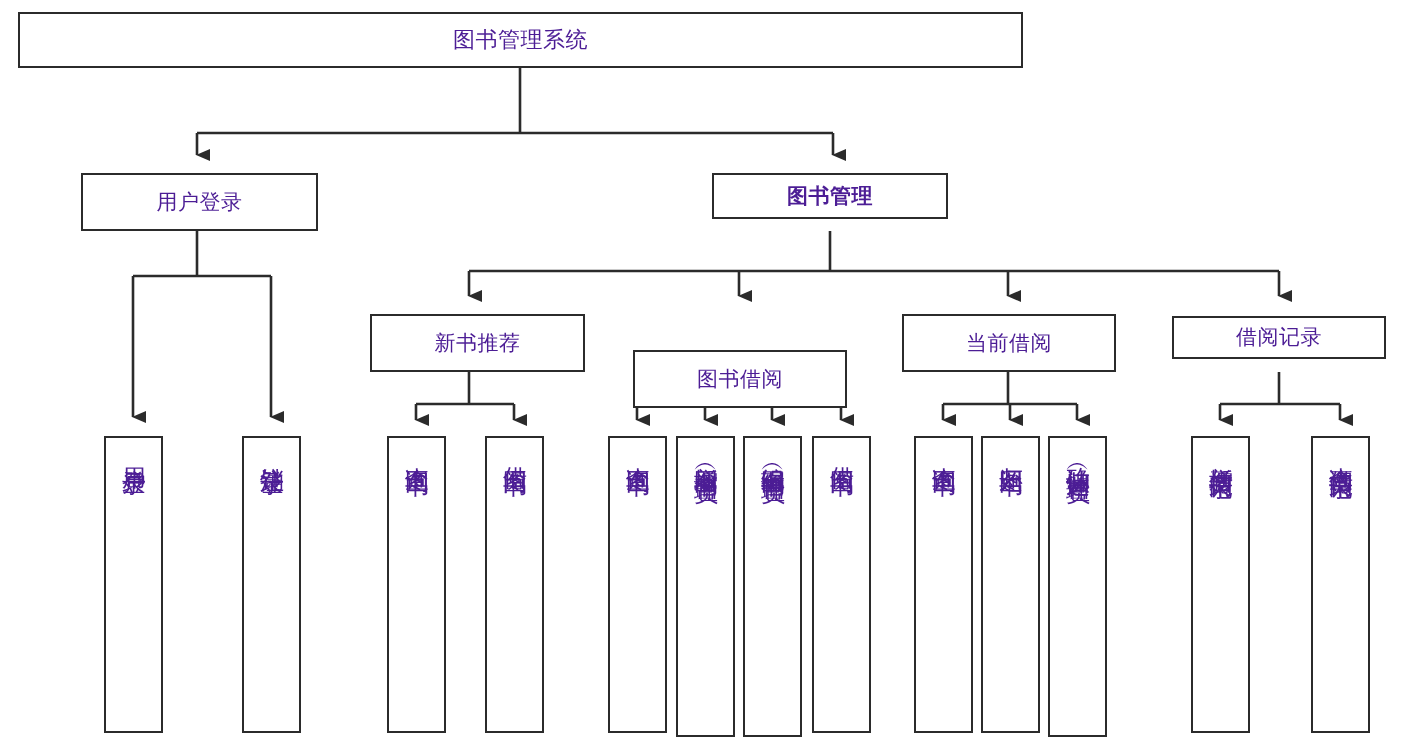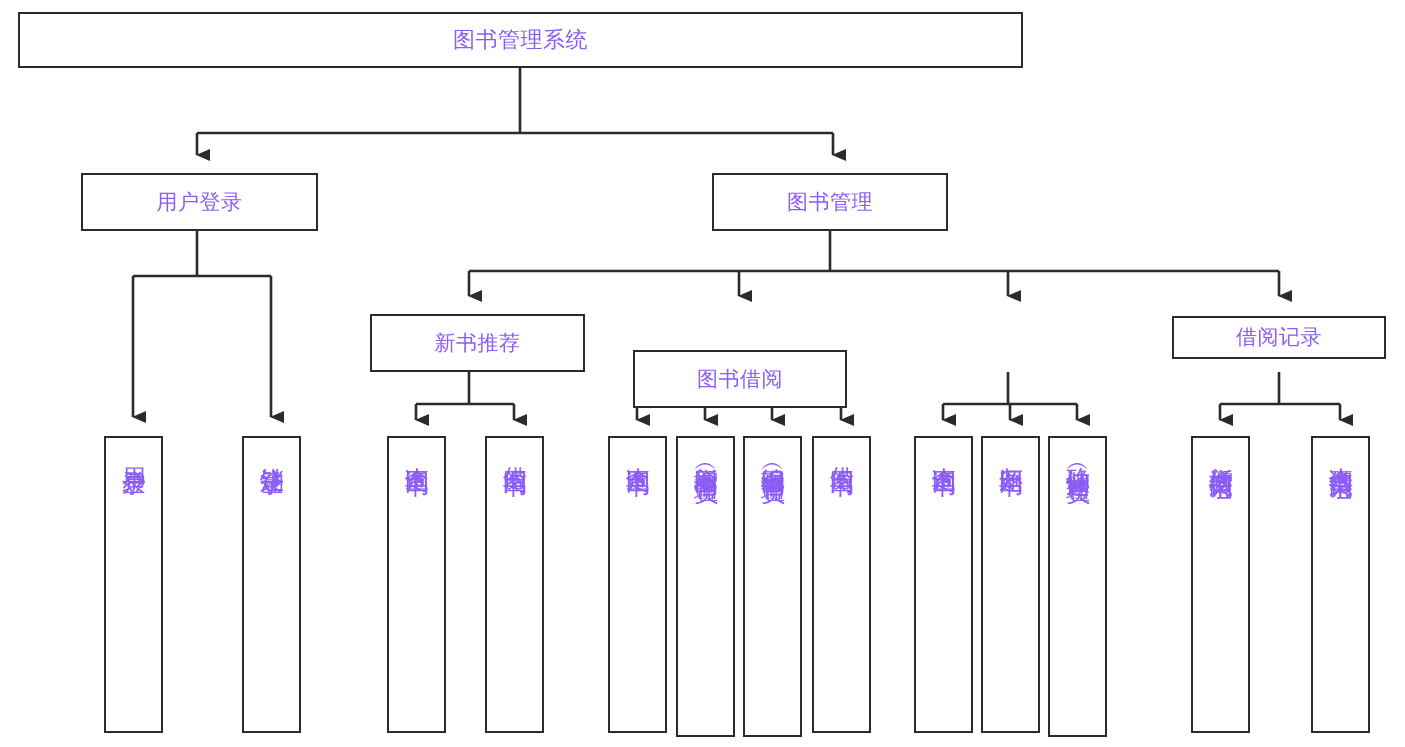--- a/index.html
+++ b/index.html
@@ -26,21 +26,21 @@
     pointer-events: none;
   }
   .node {
     position: absolute;
     box-sizing: border-box;
     border: 2px solid #2b2b2b;
     background: #ffffff;
     display: flex;
     align-items: center;
     justify-content: center;
-    color: #8b5cf6;
+    color: #4c1d95;
   }
   .node .label {
     text-align: center;
     line-height: 1.28;
     letter-spacing: 0.5px;
   }
   
   .node.horiz .label {
     writing-mode: horizontal-tb;
     font-size: 21px;
@@ -129,32 +129,35 @@
   </svg>
 
   <div class="node horiz root" style="left:18px; top:12px; width:1005px; height:56px;">
     <span class="label">图书管理系统</span>
   </div>
 
   <div class="node horiz" style="left:81px; top:173px; width:237px; height:58px;">
     <span class="label">用户登录</span>
   </div>
 
-  <div class="node horiz" style="left:712px; top:173px; width:236px; height:58px;">
+  <div class="node horiz" style="left:712px; top:173px; width:236px; height:46px;font-weight:bold;">
     <span class="label">图书管理</span>
   </div>
 
   <div class="node horiz" style="left:362px; top:314px; width:215px; height:58px;margin-left:8px;">
     <span class="label">新书推荐</span>
   </div>
 
   <div class="node horiz" style="left:633px; top:314px; width:214px; height:58px;margin-top:36px;">
     <span class="label">图书借阅</span>
   </div>
 
+  <div class="node horiz" style="left:902px; top:314px; width:214px; height:58px;">
+    <span class="label">当前借阅</span>
+  </div>
 
   <div class="node horiz" style="left:1172px; top:316px; width:214px; height:43px;">
     <span class="label">借阅记录</span>
   </div>
 
   <div class="node vert" style="left:104px; top:436px; width:59px; height:297px;">
     <span class="label">用户登录</span>
   </div>
 
   <div class="node vert" style="left:242px; top:436px; width:59px; height:297px;">

